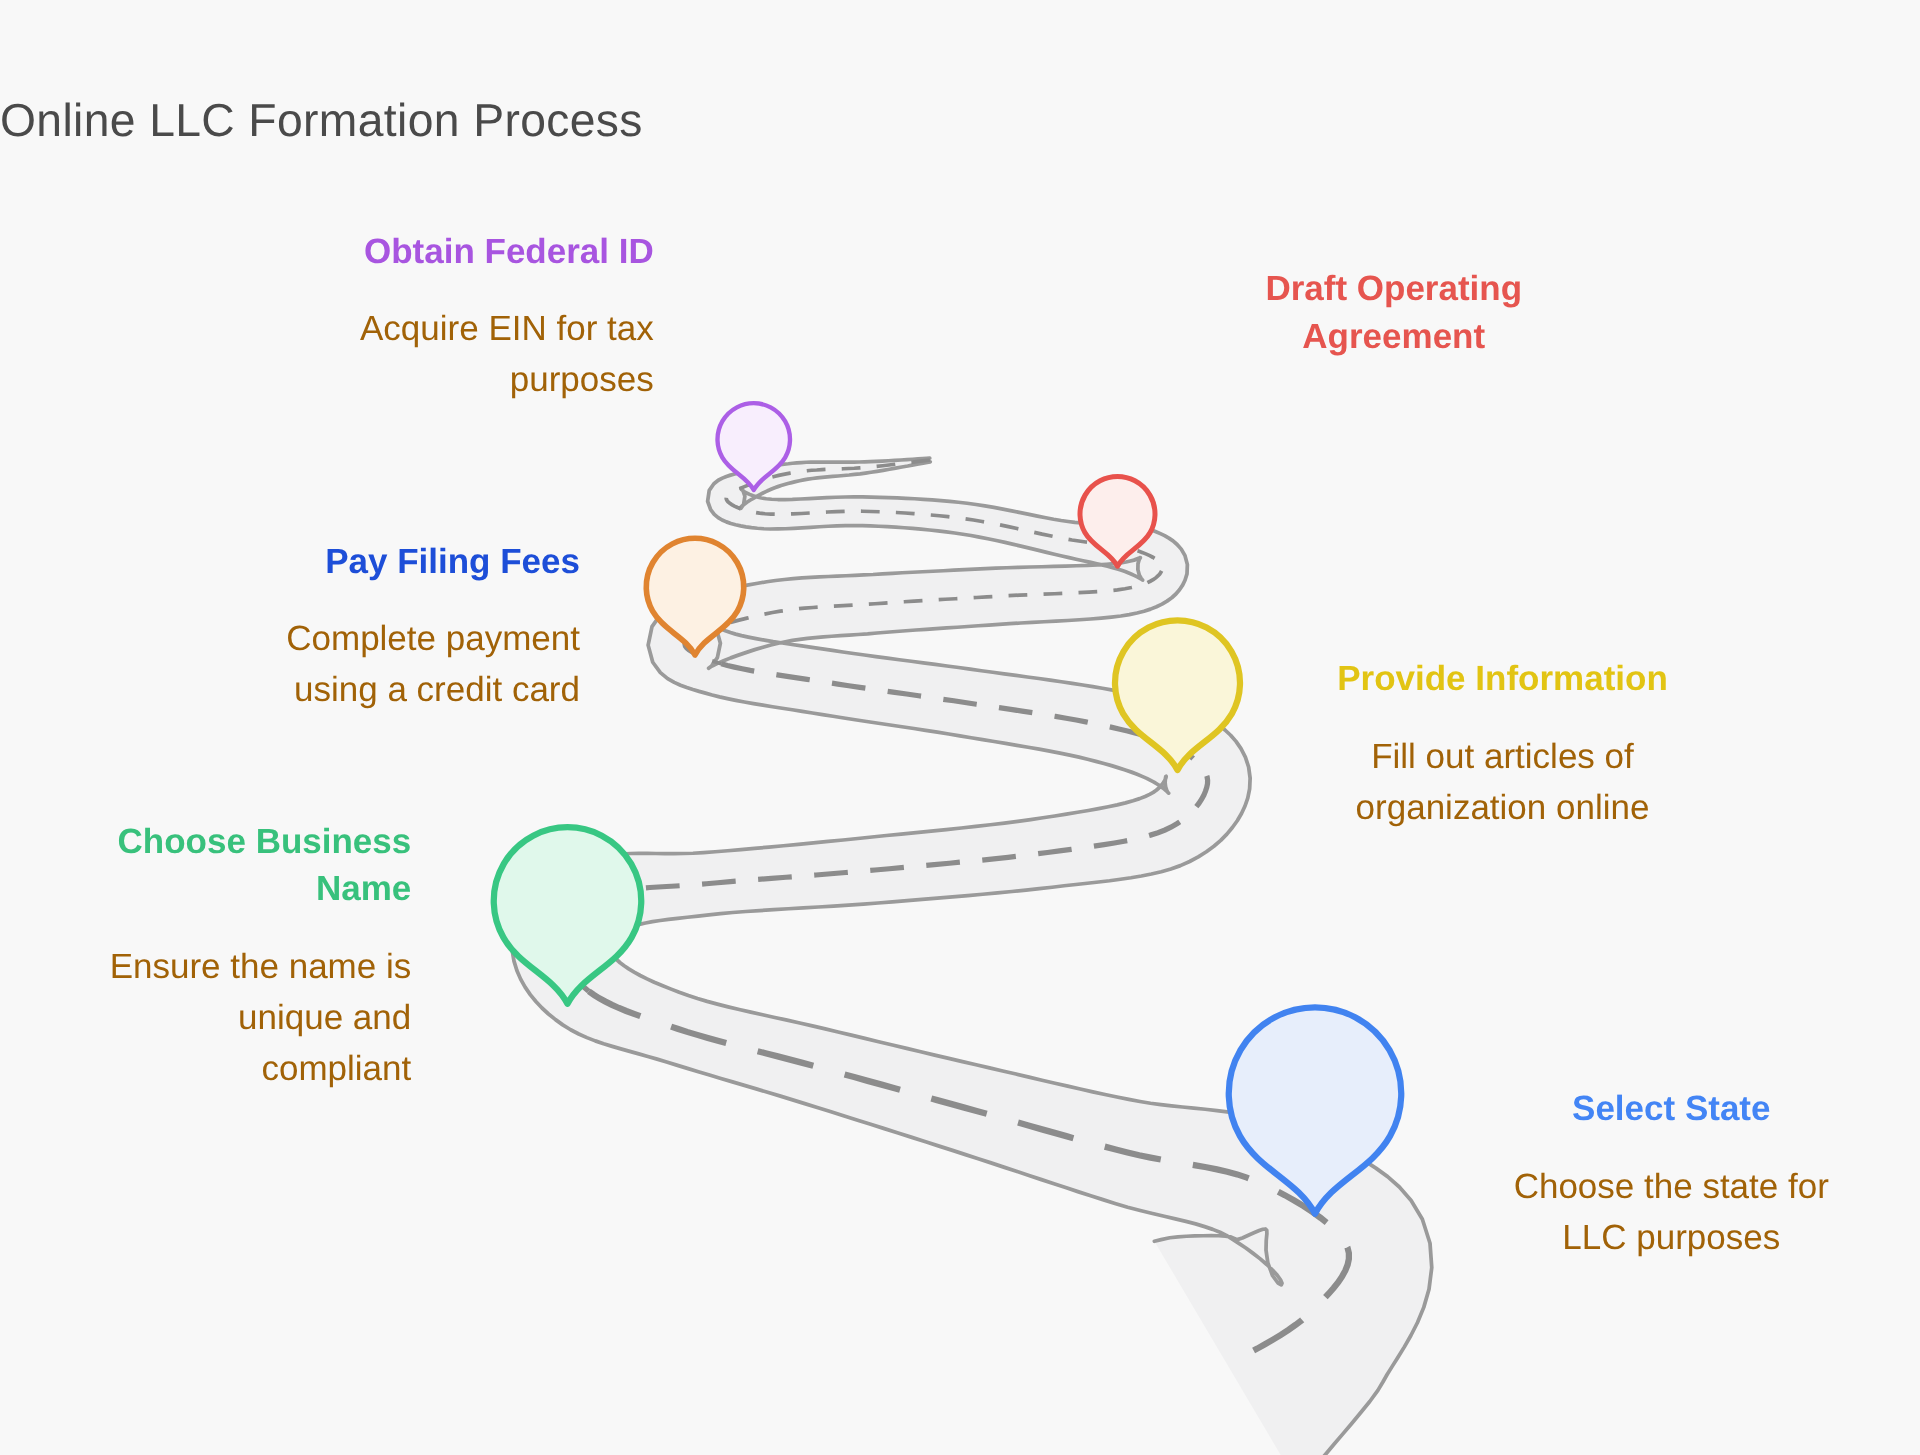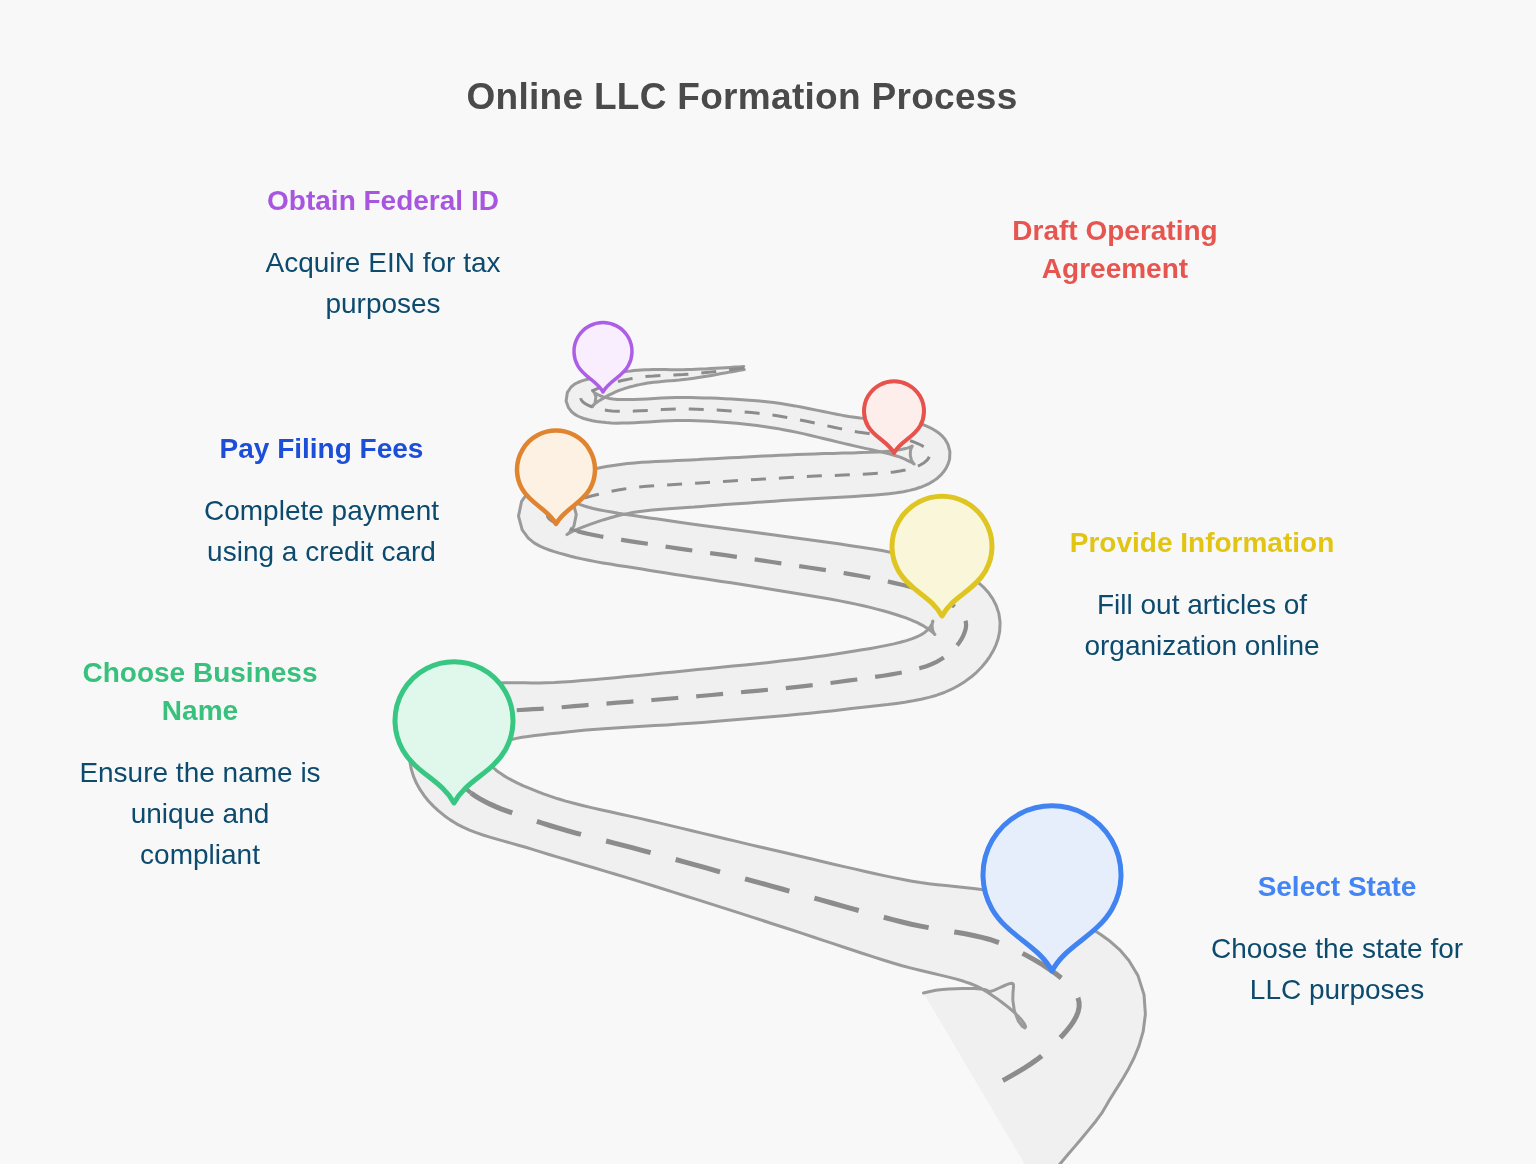--- a/index.html
+++ b/index.html
@@ -15,39 +15,39 @@
     position: absolute;
     left: 0; top: 0;
     width: 1536px; height: 1164px;
     display: block;
   }
   .title {
     position: absolute;
     left: 0; top: 76px;
     width: 1484px;
     margin: 0;
-    text-align: center;
+    text-align: left;
     font-size: 37px;
-    font-weight: 700;
+    font-weight: 400;
     letter-spacing: 0.3px;
     color: #4a4a4a;
   }
   .step { position: absolute; }
-  .step.align-right { text-align: center; }
+  .step.align-right { text-align: right; }
   .step.align-left { text-align: center; }
   .step-title {
     font-size: 28px;
     font-weight: 700;
     line-height: 38px;
   }
   .step-desc {
     margin-top: 22px;
     font-size: 28px;
     line-height: 41px;
-    color: #0c4a6e;
+    color: #a16207;
   }
 </style>
 </head>
 <body>
 
 <div class="canvas">
 
   <svg id="scene" viewBox="0 0 1536 1164">
       <g>
         <path d="M743.8 366.5 L741.3 366.7 L738.1 366.9 L734.4 367.1 L730.2 367.4 L725.6 367.7 L720.8 368.0 L715.8 368.3 L710.7 368.6 L705.7 368.9 L700.7 369.1 L696.0 369.3 L691.6 369.5 L687.4 369.6 L683.1 369.7 L678.8 369.7 L674.4 369.7 L670.0 369.7 L665.7 369.6 L661.4 369.6 L657.2 369.6 L653.0 369.6 L648.9 369.7 L645.0 369.8 L641.1 370.1 L637.5 370.3 L634.0 370.6 L630.7 371.0 L627.4 371.3 L624.2 371.7 L621.1 372.2 L618.1 372.7 L615.1 373.2 L612.2 373.7 L609.3 374.3 L606.5 374.9 L603.6 375.6 L600.8 376.2 L597.7 376.9 L594.5 377.6 L591.1 378.3 L587.7 379.2 L584.4 380.1 L581.1 381.2 L577.9 382.5 L574.6 384.2 L571.1 387.0 L567.4 392.3 L566.1 401.0 L568.5 407.7 L571.4 411.5 L574.5 414.1 L577.7 416.0 L581.1 417.5 L584.7 418.8 L588.4 419.8 L592.5 420.7 L596.7 421.5 L601.2 422.1 L605.9 422.6 L611.0 423.0 L616.4 423.2 L622.2 423.1 L628.4 423.0 L634.9 422.7 L641.6 422.3 L648.5 421.9 L655.5 421.4 L662.5 421.0 L669.6 420.7 L676.5 420.5 L683.2 420.4 L689.8 420.5 L696.3 420.7 L703.0 421.0 L709.7 421.3 L716.5 421.7 L723.3 422.2 L730.1 422.7 L736.8 423.3 L743.6 424.0 L750.3 424.7 L757.0 425.5 L763.7 426.4 L770.3 427.4 L776.8 428.4 L783.5 429.7 L790.3 431.0 L797.1 432.4 L804.0 433.9 L810.8 435.5 L817.6 437.1 L824.3 438.7 L830.9 440.3 L837.3 441.9 L843.5 443.4 L849.5 444.8 L855.3 446.1 L860.9 447.4 L866.4 448.6 L871.7 449.7 L876.7 450.9 L881.5 452.0 L886.0 453.0 L890.1 454.1 L893.9 455.2 L897.2 456.2 L900.1 457.2 L902.5 458.2 L904.9 459.2 L907.3 460.3 L909.4 461.3 L911.2 462.2 L912.7 463.0 L913.7 463.7 L914.1 464.0 L913.9 463.8 L913.0 462.8 L911.5 460.2 L910.3 455.7 L910.4 450.9 L911.1 448.5 L911.6 447.3 L912.0 446.5 L912.3 446.1 L912.3 446.0 L911.9 446.2 L910.9 446.7 L909.3 447.3 L907.2 448.1 L904.3 448.8 L900.8 449.6 L896.6 450.3 L891.4 450.9 L885.2 451.4 L877.9 451.9 L869.9 452.3 L861.3 452.6 L852.3 452.9 L843.0 453.1 L833.5 453.4 L824.0 453.6 L814.6 453.9 L805.5 454.2 L796.7 454.5 L788.3 454.9 L779.9 455.3 L771.5 455.7 L763.1 456.1 L754.7 456.6 L746.4 457.0 L738.1 457.4 L729.9 457.8 L721.8 458.2 L713.8 458.7 L706.0 459.1 L698.4 459.6 L691.1 459.9 L683.9 460.3 L676.8 460.6 L669.7 460.9 L662.7 461.2 L655.6 461.5 L648.6 461.9 L641.6 462.3 L634.5 462.9 L627.5 463.6 L620.4 464.4 L613.4 465.4 L606.2 466.6 L598.9 467.9 L591.3 469.3 L583.7 470.8 L576.1 472.4 L568.7 474.2 L561.5 476.0 L554.6 478.0 L548.2 480.1 L542.0 482.6 L535.7 485.9 L528.7 491.3 L521.6 501.3 L518.5 516.1 L522.2 529.8 L528.3 538.1 L534.1 542.9 L539.4 545.9 L544.4 548.2 L549.4 550.0 L554.3 551.6 L559.3 553.1 L564.4 554.5 L569.7 556.0 L575.6 557.5 L581.9 558.9 L588.6 560.3 L595.5 561.6 L602.8 562.9 L610.3 564.1 L618.0 565.4 L625.8 566.6 L633.8 567.8 L641.8 569.1 L649.9 570.4 L658.0 571.7 L666.4 573.0 L675.1 574.4 L684.1 575.8 L693.3 577.2 L702.7 578.6 L712.1 580.0 L721.6 581.4 L731.1 582.8 L740.5 584.3 L749.9 585.7 L759.0 587.2 L767.9 588.7 L776.9 590.2 L786.1 591.7 L795.3 593.2 L804.4 594.7 L813.5 596.3 L822.5 597.8 L831.3 599.3 L839.8 600.9 L848.0 602.5 L855.8 604.1 L863.2 605.7 L870.1 607.4 L876.7 609.1 L883.1 610.8 L889.2 612.5 L894.9 614.3 L900.2 616.0 L905.2 617.7 L909.7 619.4 L913.7 621.1 L917.4 622.7 L920.5 624.3 L923.2 625.7 L925.6 627.2 L928.0 628.7 L930.2 630.3 L932.1 631.8 L933.5 633.0 L934.4 634.0 L934.9 634.5 L934.8 634.5 L934.2 633.8 L933.4 632.2 L932.5 629.5 L932.1 626.1 L932.3 622.9 L932.6 621.2 L932.9 621.0 L932.9 621.4 L932.7 622.3 L932.2 623.6 L931.4 625.1 L930.3 626.8 L928.8 628.6 L927.1 630.4 L925.0 632.2 L922.6 633.9 L919.7 635.5 L916.1 637.2 L911.7 638.9 L906.4 640.6 L900.4 642.3 L893.8 643.9 L886.6 645.4 L878.9 646.9 L870.7 648.4 L862.1 649.8 L853.1 651.3 L843.8 652.8 L834.3 654.2 L824.5 655.7 L814.3 657.1 L803.5 658.5 L792.3 659.8 L780.7 661.1 L769.0 662.4 L757.0 663.7 L744.9 664.9 L732.9 666.1 L720.9 667.3 L709.1 668.4 L697.6 669.6 L686.2 670.8 L674.5 672.0 L662.6 673.1 L650.7 674.3 L638.7 675.5 L626.8 676.6 L615.1 677.7 L603.7 678.7 L592.7 679.7 L582.1 680.6 L572.1 681.4 L562.8 682.1 L554.4 682.6 L546.6 682.8 L539.0 682.9 L531.8 682.9 L524.8 682.8 L517.9 682.7 L511.1 682.7 L504.3 682.8 L497.4 683.2 L490.4 684.0 L483.3 685.2 L476.1 687.0 L469.1 689.2 L462.4 691.7 L455.9 694.5 L449.6 697.7 L443.4 701.2 L437.5 705.2 L431.9 709.7 L426.6 714.7 L421.7 720.4 L417.3 726.9 L413.5 734.4 L410.8 743.0 L409.6 752.1 L409.8 760.8 L411.2 768.9 L413.5 776.4 L416.5 783.3 L420.1 789.7 L424.2 795.7 L428.7 801.2 L433.6 806.4 L438.8 811.2 L444.4 815.7 L450.2 819.9 L456.5 823.8 L463.0 827.2 L469.5 830.1 L476.2 832.7 L482.9 835.0 L489.8 837.1 L496.7 839.1 L503.8 841.1 L511.0 843.1 L518.3 845.2 L525.7 847.3 L533.3 849.6 L541.4 852.1 L549.9 854.7 L558.7 857.4 L567.6 860.0 L576.7 862.8 L586.0 865.5 L595.5 868.3 L605.0 871.1 L614.7 874.0 L624.4 876.9 L634.1 879.9 L643.8 882.9 L653.8 886.0 L664.2 889.2 L674.8 892.6 L685.5 896.0 L696.5 899.4 L707.5 902.9 L718.5 906.4 L729.5 909.9 L740.5 913.4 L751.3 916.9 L762.0 920.3 L772.4 923.7 L782.6 927.0 L792.8 930.3 L803.0 933.7 L813.1 937.0 L823.2 940.4 L833.2 943.7 L843.2 947.0 L853.1 950.2 L862.9 953.5 L872.6 956.6 L882.3 959.7 L892.0 962.8 L902.1 965.8 L912.2 968.4 L922.0 970.8 L931.4 973.0 L940.3 975.1 L948.7 977.1 L956.5 979.1 L963.7 981.3 L970.2 983.5 L976.0 985.8 L981.0 988.3 L985.6 991.1 L990.8 994.5 L996.7 998.4 L1002.5 1002.7 L1008.2 1007.1 L1013.4 1011.6 L1018.0 1016.0 L1021.7 1020.1 L1024.4 1023.8 L1025.6 1026.6 L1025.0 1027.9 L1022.5 1026.5 L1018.1 1020.6 L1014.3 1010.4 L1012.8 1000.1 L1013.0 992.1 L1013.5 987.0 L1013.4 984.2 L1012.4 983.2 L1010.3 983.4 L1007.4 984.4 L1003.6 986.0 L999.1 988.0 L993.9 990.4 L989.7 991.7 L987.4 990.7 L984.6 989.5 L980.3 988.9 L975.0 988.6 L969.0 988.5 L962.5 988.6 L955.8 988.7 L949.1 989.0 L942.4 989.5 L935.8 990.2 L928.9 991.7 L923.5 993.0 L1040.5 1191.0 L1041.4 1188.6 L1042.9 1185.4 L1046.1 1180.8 L1050.5 1175.3 L1055.7 1169.0 L1061.5 1162.2 L1067.7 1154.8 L1074.3 1147.1 L1081.2 1139.0 L1088.3 1130.4 L1095.8 1121.2 L1102.3 1112.3 L1106.3 1105.6 L1109.7 1099.6 L1113.9 1092.9 L1118.5 1085.6 L1123.5 1077.5 L1128.7 1068.4 L1134.0 1058.0 L1139.0 1045.9 L1143.2 1031.4 L1145.4 1014.1 L1144.0 994.6 L1137.9 975.4 L1128.9 960.4 L1119.5 949.6 L1110.1 941.3 L1100.7 934.5 L1091.4 928.5 L1081.9 923.2 L1072.3 918.3 L1062.7 913.7 L1053.1 909.6 L1043.5 905.7 L1034.1 902.2 L1024.4 898.9 L1014.1 895.8 L1003.5 893.3 L993.3 891.3 L983.3 889.7 L973.6 888.5 L964.2 887.4 L955.0 886.5 L946.0 885.6 L937.3 884.7 L928.7 883.7 L920.4 882.6 L912.0 881.2 L903.0 879.5 L893.6 877.6 L884.0 875.6 L874.2 873.5 L864.2 871.2 L854.2 868.9 L844.0 866.6 L833.6 864.2 L823.2 861.7 L812.8 859.2 L802.2 856.8 L791.6 854.3 L780.9 851.8 L770.0 849.3 L759.0 846.7 L747.8 844.1 L736.6 841.4 L725.3 838.7 L714.0 836.0 L702.9 833.4 L691.9 830.7 L681.1 828.1 L670.5 825.6 L660.2 823.1 L649.9 820.7 L639.8 818.4 L629.7 816.1 L619.8 814.0 L610.1 811.8 L600.6 809.7 L591.4 807.6 L582.5 805.5 L573.9 803.3 L565.7 801.1 L558.0 798.8 L550.7 796.4 L543.4 793.8 L536.4 791.1 L529.7 788.4 L523.4 785.8 L517.6 783.1 L512.2 780.4 L507.3 777.7 L503.0 775.1 L499.3 772.6 L496.1 770.2 L493.7 768.0 L491.8 766.1 L490.2 764.1 L488.8 762.0 L487.7 760.0 L486.9 758.1 L486.4 756.3 L486.3 754.9 L486.3 753.9 L486.6 753.4 L487.1 753.7 L487.4 754.6 L487.6 756.5 L487.2 759.0 L486.3 761.1 L485.5 762.1 L485.0 761.9 L484.9 761.0 L485.2 759.5 L486.0 757.7 L487.1 755.5 L488.7 753.3 L490.7 751.0 L492.9 748.8 L495.3 746.8 L497.9 745.0 L500.6 743.5 L503.6 742.1 L507.3 740.7 L511.5 739.5 L516.4 738.4 L522.0 737.3 L528.1 736.4 L534.8 735.5 L542.1 734.7 L549.9 733.8 L558.4 732.9 L567.2 731.9 L576.4 730.9 L586.2 730.0 L596.7 729.2 L607.6 728.5 L619.0 727.7 L630.7 727.0 L642.6 726.3 L654.7 725.6 L666.8 724.9 L678.8 724.1 L690.7 723.3 L702.4 722.4 L713.9 721.5 L725.7 720.5 L737.7 719.5 L749.9 718.5 L762.0 717.5 L774.2 716.5 L786.2 715.4 L798.0 714.3 L809.6 713.2 L820.8 712.1 L831.5 710.9 L841.7 709.8 L851.3 708.6 L860.7 707.6 L869.9 706.6 L878.9 705.6 L887.7 704.6 L896.4 703.4 L904.8 702.2 L913.1 700.8 L921.1 699.2 L929.0 697.4 L936.7 695.2 L944.3 692.5 L951.7 689.2 L958.6 685.5 L965.1 681.4 L971.1 677.0 L976.6 672.3 L981.5 667.3 L985.9 662.0 L989.8 656.6 L993.2 650.8 L996.0 644.8 L998.2 638.5 L999.7 631.1 L1000.1 622.5 L998.9 613.6 L996.3 605.7 L992.8 598.9 L988.8 593.1 L984.5 588.2 L980.0 584.0 L975.5 580.3 L970.8 577.0 L966.1 574.0 L961.3 571.3 L956.4 568.8 L951.0 566.4 L945.3 564.2 L939.6 562.3 L933.7 560.6 L927.8 559.2 L921.7 557.8 L915.5 556.6 L909.2 555.4 L902.7 554.2 L896.0 553.1 L889.1 551.9 L881.9 550.6 L874.3 549.3 L866.2 548.0 L857.8 546.7 L849.1 545.4 L840.2 544.1 L831.1 542.8 L821.9 541.6 L812.7 540.3 L803.4 539.1 L794.2 537.8 L785.1 536.6 L776.1 535.3 L766.9 534.0 L757.6 532.8 L748.1 531.5 L738.6 530.3 L729.0 529.0 L719.5 527.8 L710.0 526.5 L700.7 525.3 L691.6 524.0 L682.8 522.8 L674.3 521.6 L666.0 520.3 L657.8 519.1 L649.6 517.9 L641.5 516.7 L633.6 515.6 L625.9 514.4 L618.5 513.3 L611.5 512.1 L604.8 510.9 L598.7 509.7 L593.2 508.5 L588.5 507.3 L584.3 506.0 L580.3 504.6 L576.5 503.1 L573.1 501.6 L570.3 500.1 L568.3 498.9 L567.3 498.0 L567.7 497.8 L569.8 499.3 L573.5 504.3 L576.3 514.6 L573.9 526.1 L569.3 532.7 L566.9 534.6 L567.5 534.1 L570.1 532.6 L574.0 530.7 L578.9 528.6 L584.6 526.3 L590.7 524.1 L597.2 521.9 L603.8 519.7 L610.4 517.8 L616.7 516.0 L622.6 514.6 L628.3 513.4 L634.0 512.3 L639.9 511.5 L646.0 510.7 L652.3 510.1 L658.7 509.5 L665.4 509.0 L672.3 508.5 L679.4 508.1 L686.6 507.6 L694.1 507.1 L701.6 506.4 L709.2 505.8 L716.9 505.2 L724.8 504.6 L732.8 504.0 L740.9 503.5 L749.1 502.9 L757.4 502.3 L765.8 501.8 L774.2 501.2 L782.6 500.6 L791.0 500.1 L799.3 499.5 L807.7 498.9 L816.6 498.4 L825.8 497.9 L835.2 497.4 L844.7 496.9 L854.2 496.4 L863.5 495.8 L872.4 495.2 L881.0 494.5 L889.1 493.7 L896.6 492.8 L903.4 491.7 L909.6 490.4 L915.2 489.0 L920.4 487.3 L925.2 485.4 L929.6 483.3 L933.6 480.9 L937.4 478.2 L940.7 475.2 L943.6 471.8 L946.1 468.1 L948.0 464.2 L949.6 459.1 L949.9 451.7 L948.0 444.5 L945.0 439.3 L941.7 435.6 L938.4 432.7 L935.1 430.5 L931.7 428.5 L928.3 426.9 L924.8 425.4 L921.2 424.0 L917.4 422.9 L913.5 421.8 L909.1 420.9 L904.6 420.3 L900.0 419.8 L895.4 419.5 L890.6 419.3 L885.8 419.2 L880.8 419.0 L875.7 418.9 L870.5 418.6 L865.3 418.3 L859.9 417.9 L854.5 417.2 L848.9 416.4 L842.9 415.4 L836.6 414.2 L830.0 412.9 L823.3 411.5 L816.4 410.1 L809.4 408.7 L802.3 407.3 L795.1 405.9 L787.9 404.7 L780.8 403.6 L773.7 402.6 L766.7 401.8 L759.8 401.1 L752.8 400.5 L745.7 399.9 L738.7 399.5 L731.7 399.0 L724.7 398.7 L717.7 398.3 L710.8 398.1 L703.9 397.9 L697.1 397.7 L690.2 397.5 L683.2 397.4 L676.0 397.6 L668.7 397.8 L661.4 398.1 L654.2 398.5 L647.2 398.9 L640.4 399.2 L633.9 399.5 L627.8 399.6 L622.2 399.6 L617.3 399.4 L613.0 399.0 L609.2 398.4 L605.7 397.6 L602.5 396.6 L599.7 395.5 L597.3 394.4 L595.3 393.2 L593.9 392.2 L593.0 391.3 L592.7 390.9 L593.2 391.1 L594.4 392.6 L595.9 397.0 L594.9 403.5 L592.8 406.5 L592.0 406.8 L592.4 406.1 L593.6 404.8 L595.4 403.4 L597.5 401.8 L600.0 400.2 L602.6 398.7 L605.3 397.1 L607.9 395.7 L610.4 394.4 L612.7 393.3 L615.0 392.2 L617.3 391.2 L619.8 390.2 L622.3 389.3 L624.9 388.4 L627.6 387.6 L630.4 386.8 L633.3 386.1 L636.4 385.3 L639.6 384.6 L642.9 383.9 L646.3 383.3 L650.0 382.8 L653.8 382.3 L657.8 381.9 L661.9 381.5 L666.2 381.1 L670.5 380.8 L674.9 380.4 L679.3 380.0 L683.7 379.5 L688.1 379.1 L692.4 378.5 L696.8 377.8 L701.6 377.1 L706.5 376.3 L711.5 375.4 L716.5 374.5 L721.5 373.6 L726.2 372.8 L730.7 371.9 L734.9 371.2 L738.5 370.5 L741.7 369.9 L744.2 369.5 Z" fill="#f0f0f1" stroke="none"></path>

